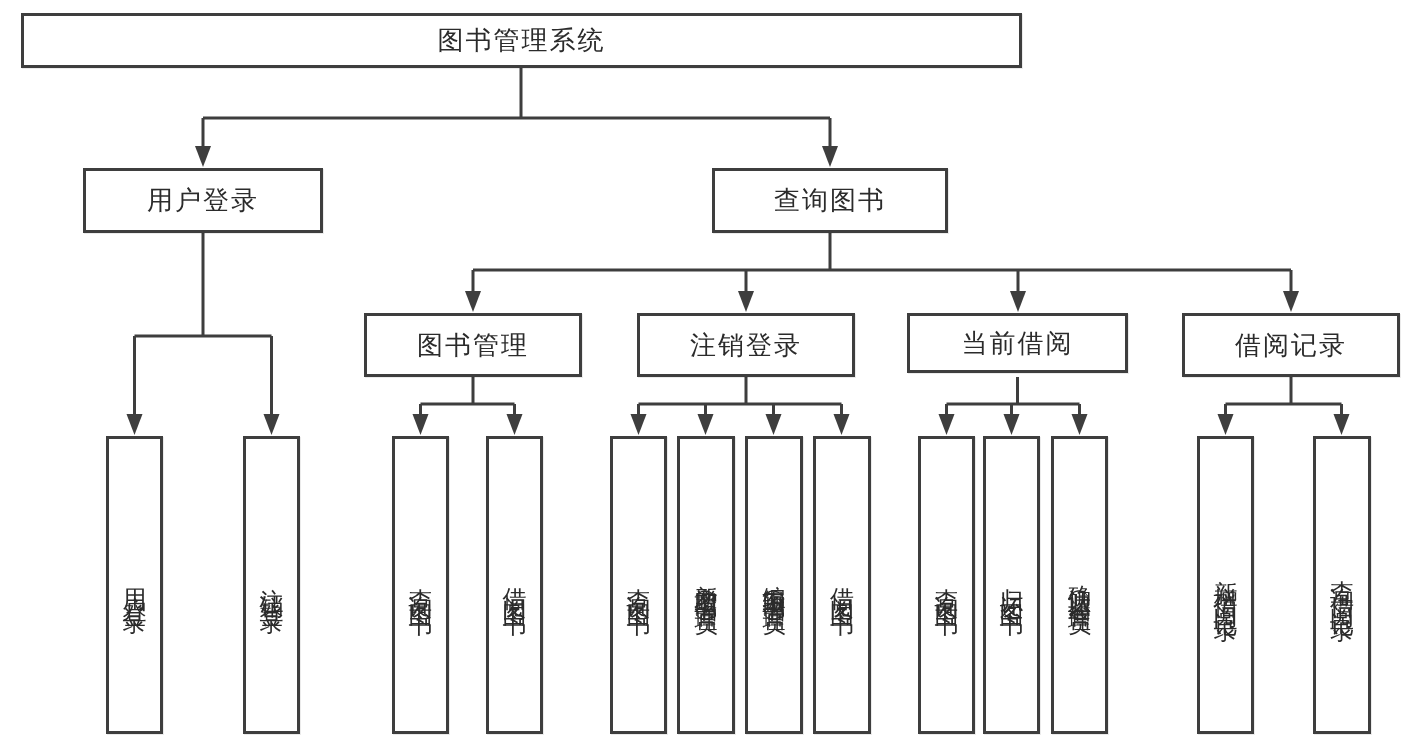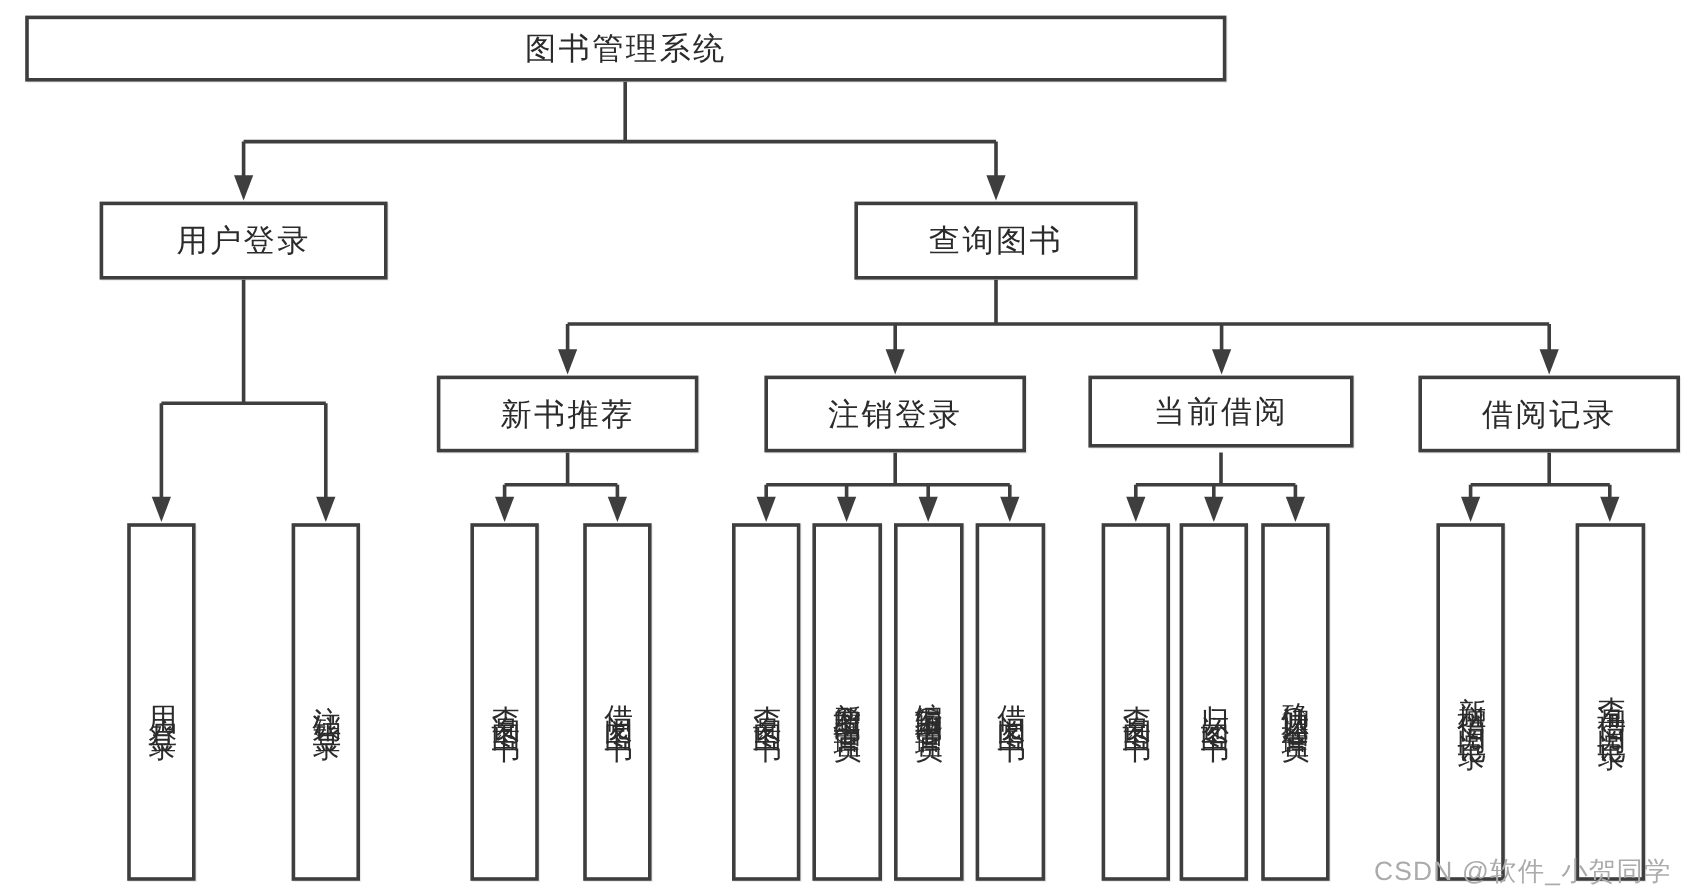--- a/index.html
+++ b/index.html
@@ -120,21 +120,21 @@
   </div>
 
   <div class="box h" style="left:83px;top:168px;width:240px;height:65px">
     <span class="lbl">用户登录</span>
   </div>
   <div class="box h" style="left:712px;top:168px;width:236px;height:65px">
     <span class="lbl">查询图书</span>
   </div>
 
   <div class="box h" style="left:364px;top:313px;width:218px;height:64px">
-    <span class="lbl">新书推荐</span>
+    <span class="lbl">图书管理</span>
   </div>
   <div class="box h" style="left:637px;top:313px;width:218px;height:64px">
     <span class="lbl">注销登录</span>
   </div>
   <div class="box h" style="left:907px;top:313px;width:221px;height:60px">
     <span class="lbl">当前借阅</span>
   </div>
   <div class="box h" style="left:1182px;top:313px;width:218px;height:64px">
     <span class="lbl">借阅记录</span>
   </div>
@@ -176,15 +176,14 @@
     <span class="lbl tight">确认归还（管理员）</span>
   </div>
 
   <div class="box v" style="left:1197px;top:436px;width:57px;height:298px">
     <span class="lbl">新增借阅记录</span>
   </div>
   <div class="box v" style="left:1313px;top:436px;width:58px;height:298px">
     <span class="lbl">查询借阅记录</span>
   </div>
 
-  <div class="watermark">CSDN @软件_小贺同学</div>
 
 </div>
 
 </body></html>

